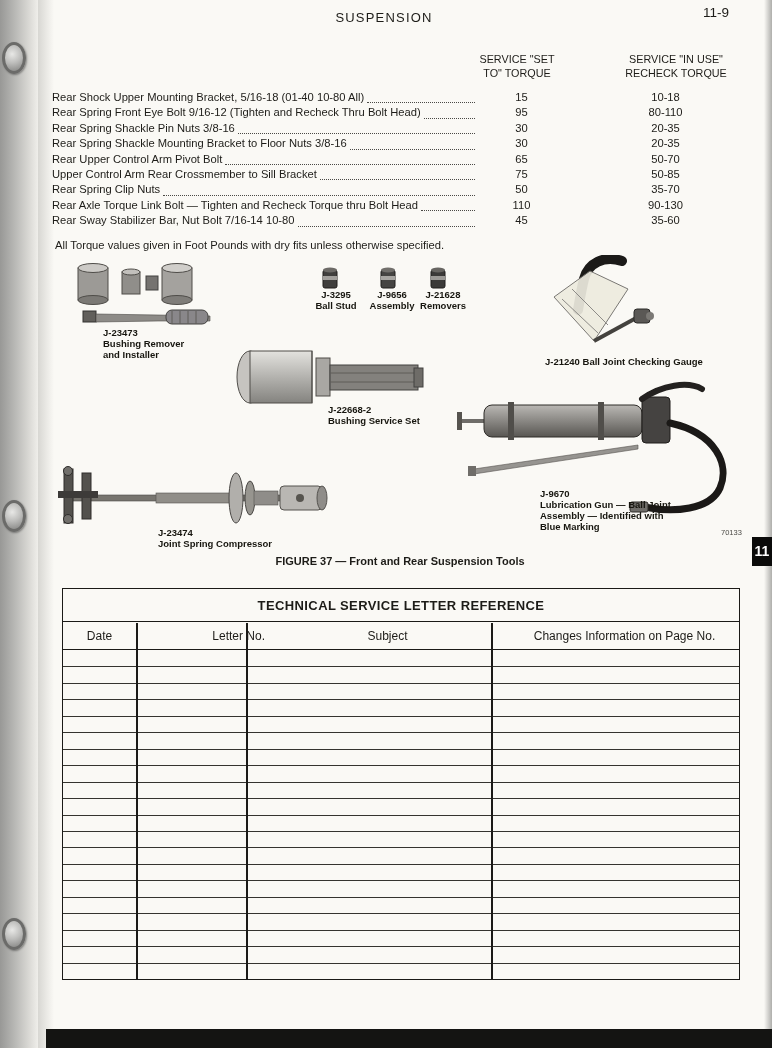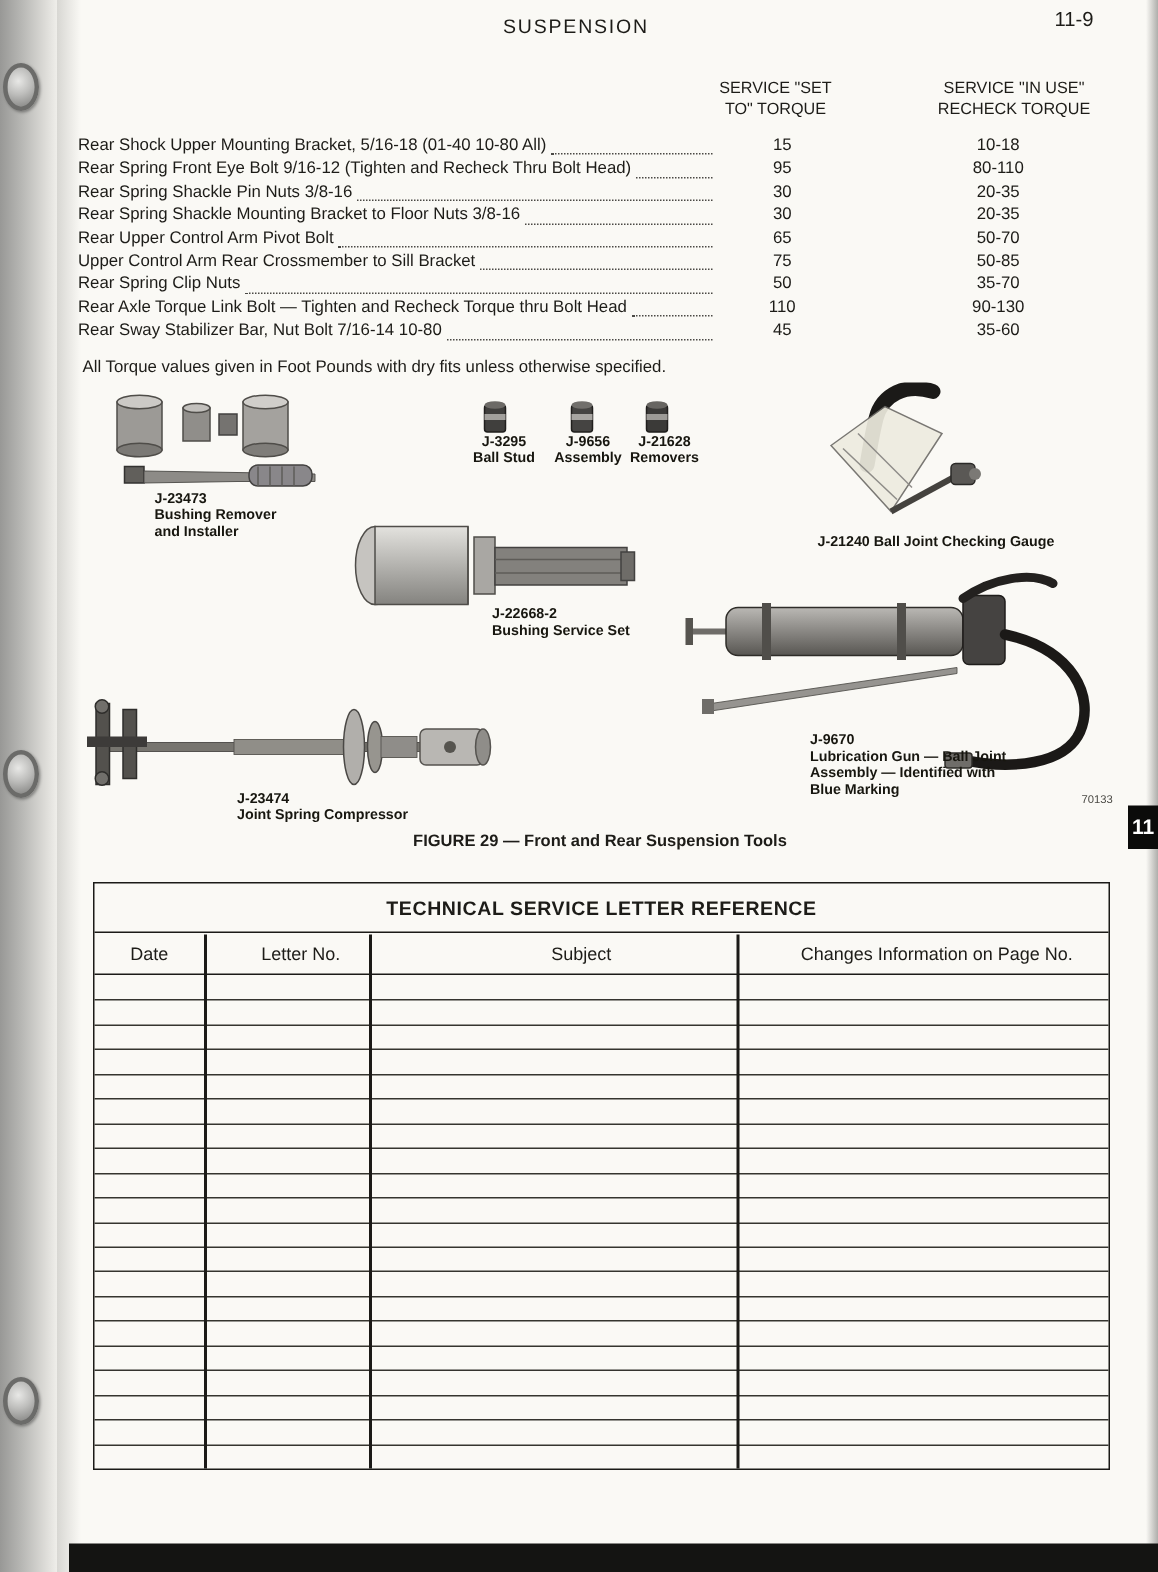--- a/index.html
+++ b/index.html
@@ -41,21 +41,21 @@
   .tab11{position:absolute;left:752px;top:537px;width:20px;height:29px;background:#0b0b0a;
     color:#fff;font-weight:bold;font-size:14px;line-height:29px;text-align:center;}
   
   .tsl{position:absolute;left:62px;top:588px;width:678px;height:392px;
     border:1.5px solid #1b1a17;box-sizing:border-box;background:#faf9f5;}
   .tsl-title{height:32px;line-height:33px;text-align:center;font-weight:bold;font-size:13px;
     letter-spacing:.4px;border-bottom:1.5px solid #1b1a17;}
   .tsl-head{display:flex;height:27px;border-bottom:1.5px solid #1b1a17;font-size:12px;
     align-items:center;}
   .tsl-hc{text-align:center;}
-  .tsl-hc.c1{width:73px;} .tsl-hc.c2{width:129px;} .tsl-hc.c3{width:245px;} .tsl-hc.c4{flex:1;}
+  .tsl-hc.c1{width:73px;} .tsl-hc.c2{width:129px;text-align:right;} .tsl-hc.c3{width:245px;} .tsl-hc.c4{flex:1;}
   .tsl-rows{position:absolute;left:0;right:0;top:62px;bottom:0;display:flex;flex-direction:column;}
   .tsl-row{flex:1;border-bottom:1px solid #35342f;}
   .tsl-row:last-child{border-bottom:none;}
   .tsl-vline{position:absolute;top:33.5px;bottom:0;width:1.5px;background:#1b1a17;}
   .v1{left:73px;} .v2{left:183px;} .v3{left:428px;}
 </style>
 </head>
 <body>
 
 <div class="sheet">
@@ -259,21 +259,21 @@
   <div class="tool-label" style="left:158px;top:527px;width:132px">
     <div>J-23474</div>
     <div>Joint Spring Compressor</div>
   </div>
   <div class="tool-label" style="left:540px;top:488px;width:142px">
     <div>J-9670</div>
     <div>Lubrication Gun — Ball Joint Assembly — Identified with Blue Marking</div>
   </div>
 
   <div class="photo-code">70133</div>
-  <div class="fig-caption">FIGURE 29 — Front and Rear Suspension Tools</div>
+  <div class="fig-caption">FIGURE 37 — Front and Rear Suspension Tools</div>
   <div class="tab11">11</div>
 
   <div class="tsl">
     <div class="tsl-title">TECHNICAL SERVICE LETTER REFERENCE</div>
     <div class="tsl-head">
       <div class="tsl-hc c1">Date</div>
       <div class="tsl-hc c2">Letter No.</div>
       <div class="tsl-hc c3">Subject</div>
       <div class="tsl-hc c4">Changes Information on Page No.</div>
     </div>

